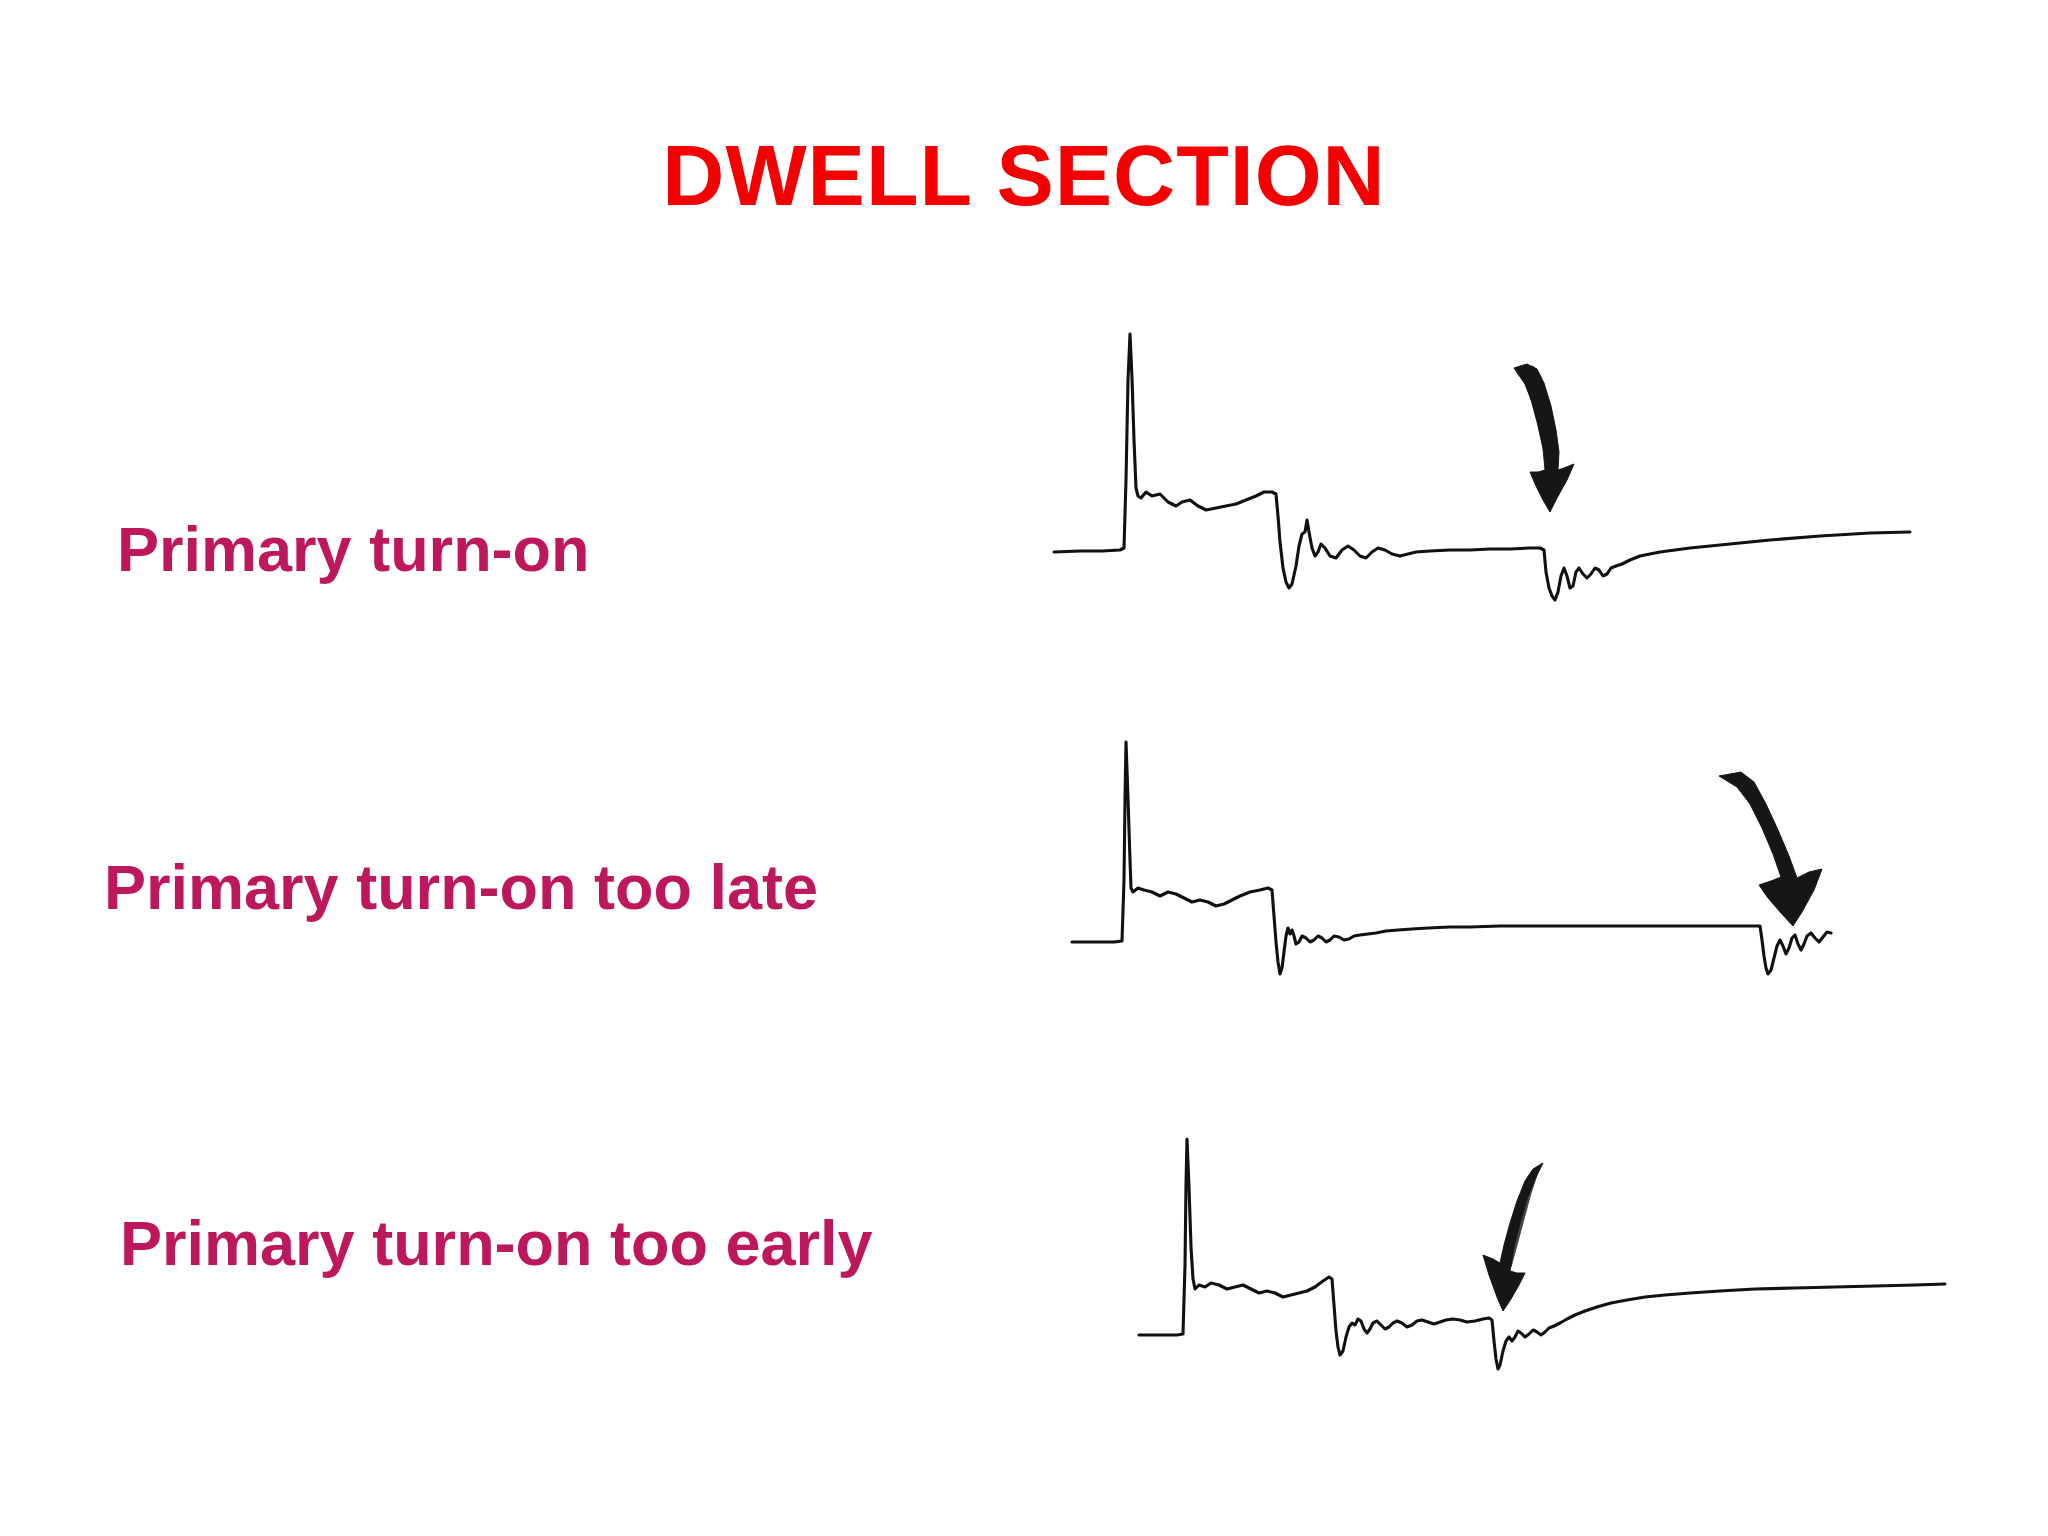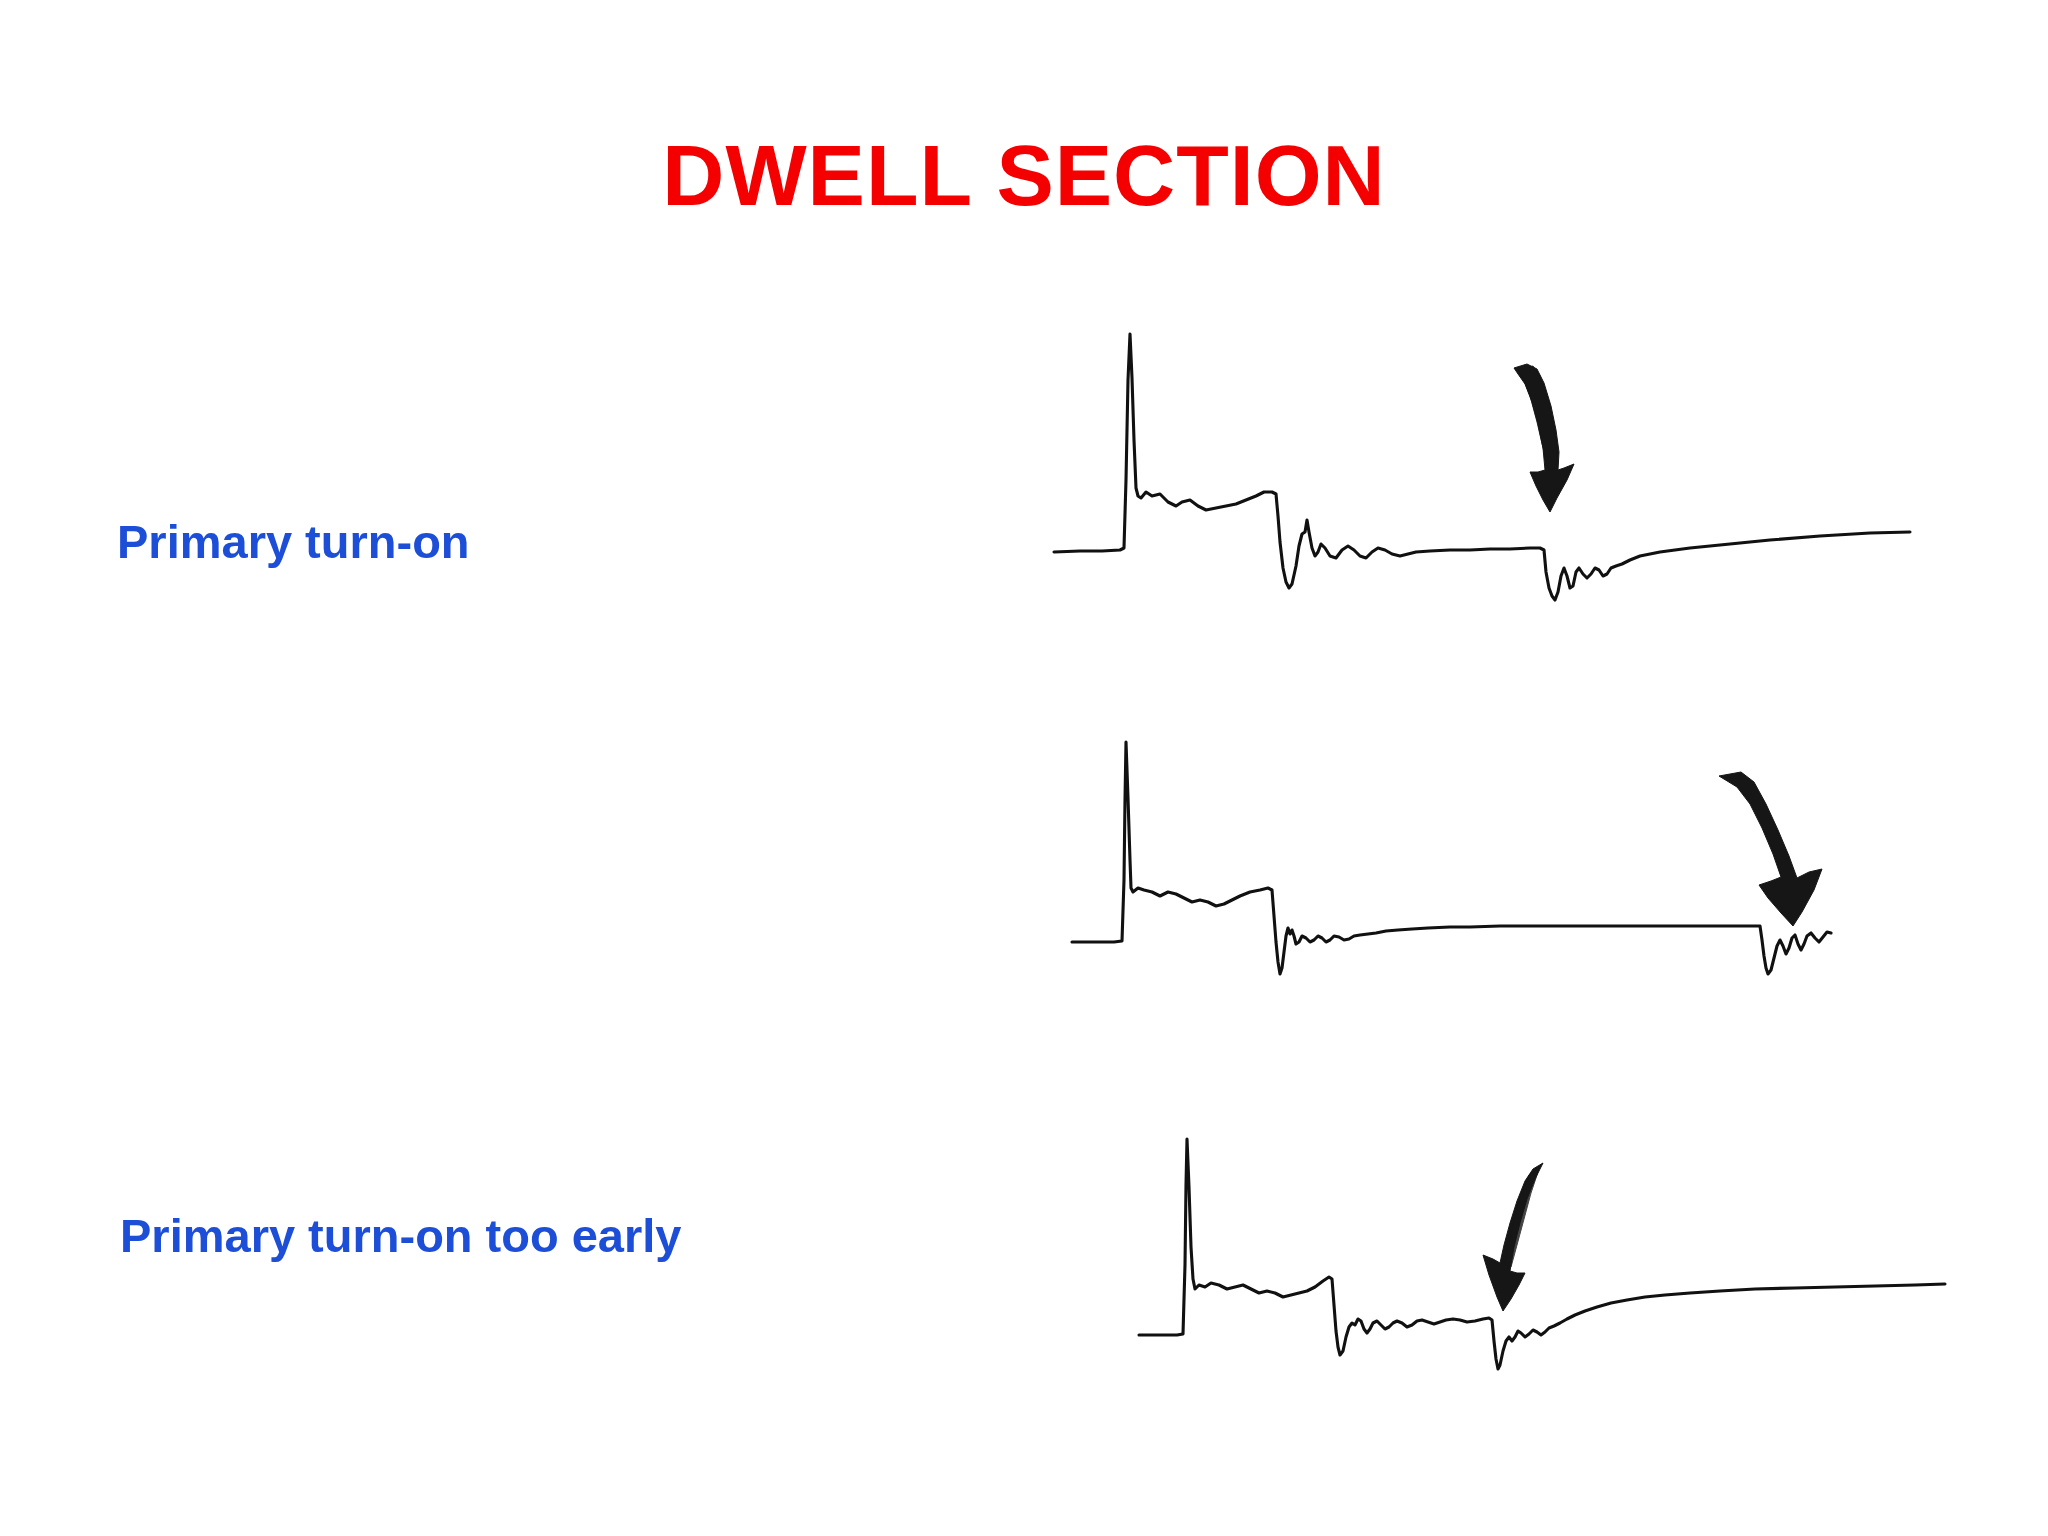--- a/index.html
+++ b/index.html
@@ -37,23 +37,23 @@
     letter-spacing: 1px;
     color: #f50000;
     font-family: "Liberation Sans", sans-serif;
     white-space: nowrap;
     line-height: 1.0;
   }
 
   
   .row-label {
     position: absolute;
-    font-size: 47px;
+    font-size: 63px;
     font-weight: bold;
-    color: #1d4ed8;
+    color: #be185d;
     font-family: "Liberation Sans", sans-serif;
     white-space: nowrap;
     line-height: 1.0;
   }
   #label-row-1 { left: 117px; top: 518px; }
   #label-row-2 { left: 104px; top: 856px; }
   #label-row-3 { left: 120px; top: 1212px; }
 
   
   .waveform-panel {
@@ -122,20 +122,21 @@
                  L517,178 L510,192 L503,180 L496,166 L490,152
                  L498,152 L505,150 L503,128 L498,104 L492,82
                  L485,64 L478,54 Z"></path>
         <path class="arrow-shape" d="M478,50 L493,46 L500,56 L508,80 L514,108 L517,134
                  L516,148 L509,150 L503,128 L497,102 L490,76
                  L483,58 Z" opacity="0.85"></path>
       </g>
     </svg>
   </div>
 
+  <div class="row-label" id="label-row-2">Primary turn-on too late</div>
 
   <div class="waveform-panel" id="waveform-panel-2">
     <svg viewBox="0 0 900 310" preserveAspectRatio="none">
       <path class="trace" d="M12,212 L34,212 L54,212 L62,211
                L64,150 L65,70 L66,12 L68,68 L70,130
                L71,158 L73,162 L78,158 L84,160 L92,162
                L100,166 L108,162 L116,164 L124,168 L132,172
                L140,170 L148,172 L156,176 L164,174 L172,170
                L180,166 L190,162 L200,160 L208,158 L212,160
                L214,186 L216,212 L218,232 L220,244 L222,238

